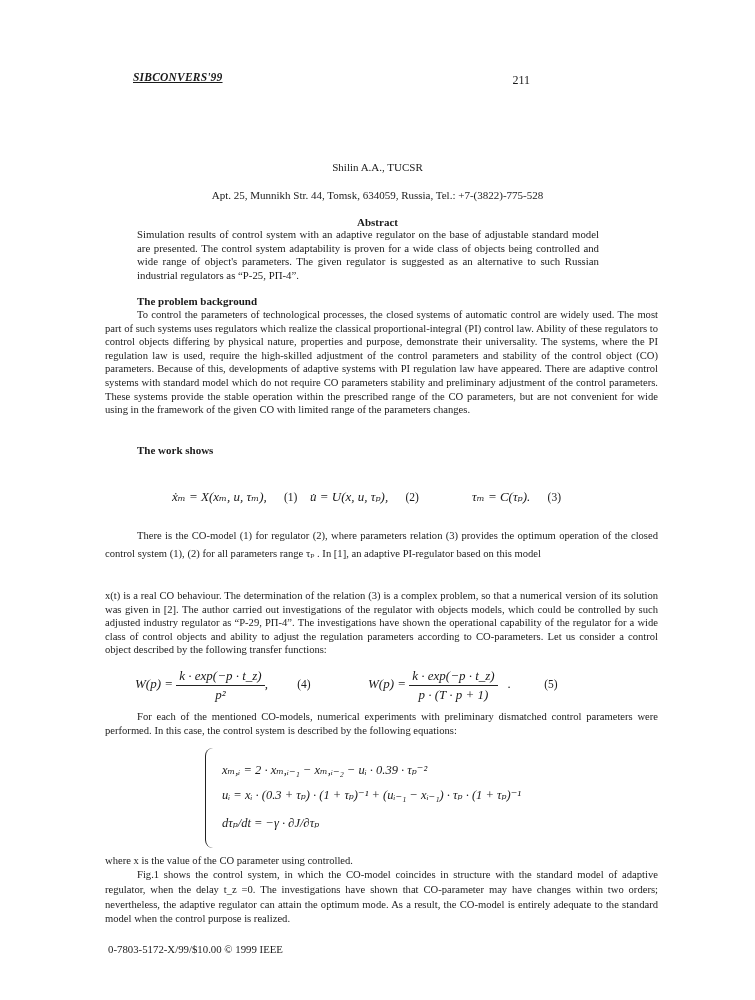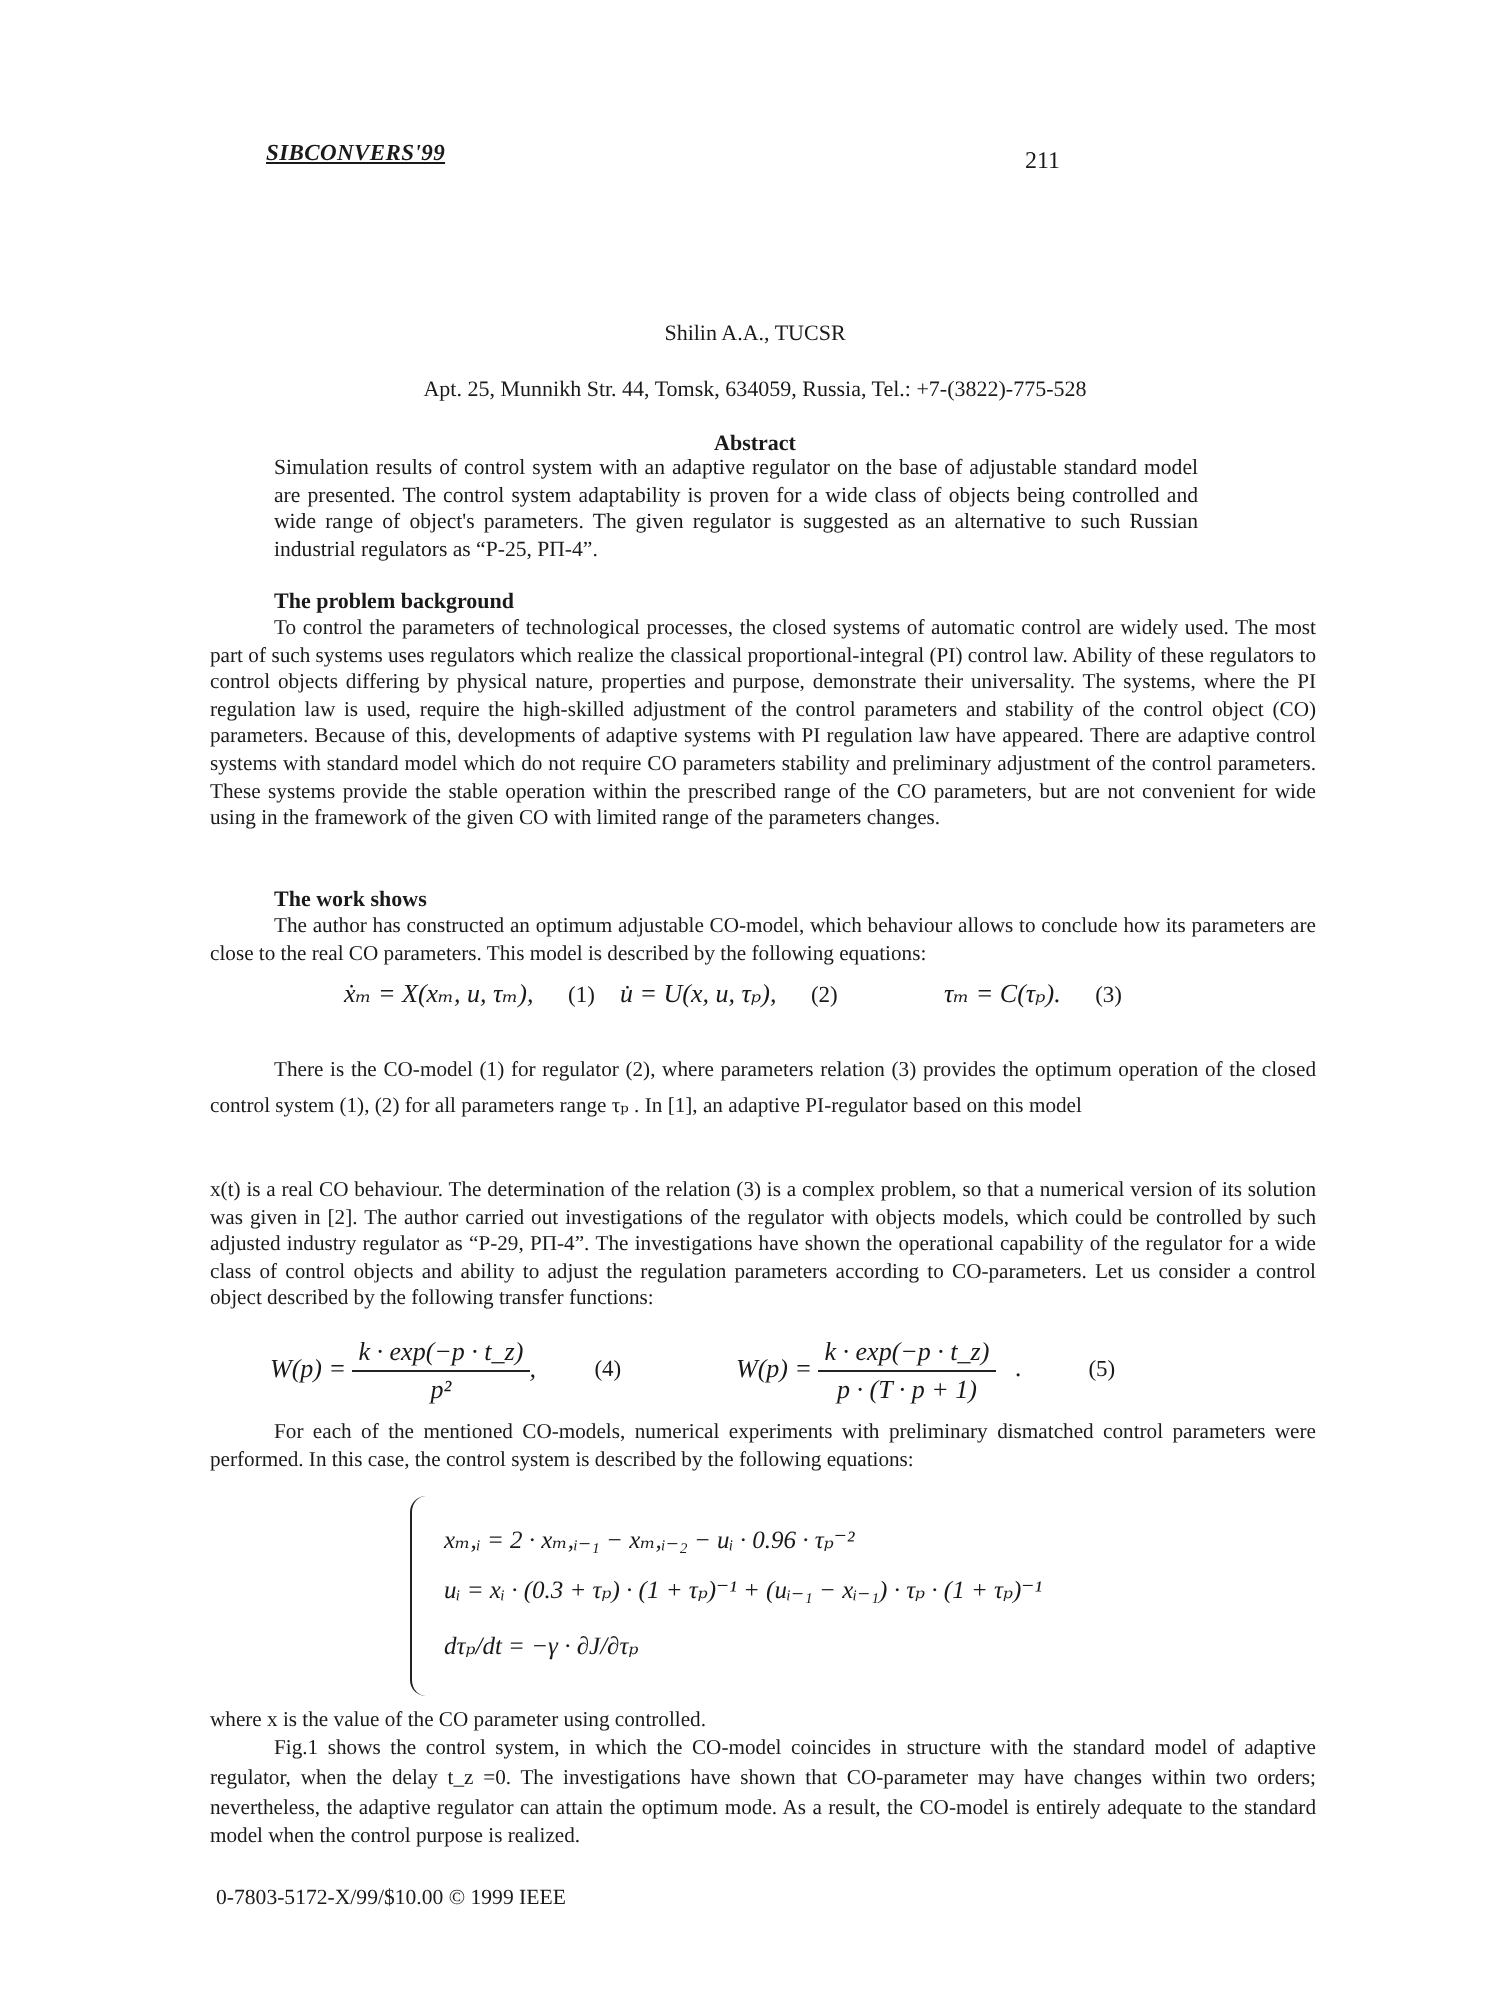--- a/index.html
+++ b/index.html
@@ -55,21 +55,20 @@
   <div class="abs author">Shilin A.A., TUCSR</div>
   <div class="abs address">Apt. 25, Munnikh Str. 44, Tomsk, 634059, Russia, Tel.: +7-(3822)-775-528</div>
 
   <div class="abs abstract-head">Abstract</div>
   <div class="abs abstract-body">Simulation results of control system with an adaptive regulator on the base of adjustable standard model are presented. The control system adaptability is proven for a wide class of objects being controlled and wide range of object's parameters. The given regulator is suggested as an alternative to such Russian industrial regulators as “P-25, PП-4”.</div>
 
   <div class="abs sec-head" style="top:295px;">The problem background</div>
   <div class="abs body-text indent" style="top:308px;">To control the parameters of technological processes, the closed systems of automatic control are widely used. The most part of such systems uses regulators which realize the classical proportional-integral (PI) control law. Ability of these regulators to control objects differing by physical nature, properties and purpose, demonstrate their universality. The systems, where the PI regulation law is used, require the high-skilled adjustment of the control parameters and stability of the control object (CO) parameters. Because of this, developments of adaptive systems with PI regulation law have appeared. There are adaptive control systems with standard model which do not require CO parameters stability and preliminary adjustment of the control parameters. These systems provide the stable operation within the prescribed range of the CO parameters, but are not convenient for wide using in the framework of the given CO with limited range of the parameters changes.</div>
 
   <div class="abs sec-head" style="top:444px;">The work shows</div>
-  <div class="abs body-text indent" style="top:457px;">The author has constructed an optimum adjustable CO-model, which behaviour allows to conclude how its parameters are close to the real CO parameters. This model is described by the following equations:</div>
 
   <div class="abs eq-row" style="left:172px; top:489px;">
     <span>ẋₘ = X(xₘ, u, τₘ),</span>
     <span class="eq-num" style="margin-left:14px;">(1)</span>
   </div>
   <div class="abs eq-row" style="left:310px; top:489px;">
     <span>u̇ = U(x, u, τₚ),</span>
     <span class="eq-num" style="margin-left:14px;">(2)</span>
   </div>
   <div class="abs eq-row" style="left:472px; top:489px;">
@@ -95,21 +94,21 @@
     <span class="frac">
       <span class="num">k · exp(−p · t_z)</span>
       <span class="den">p · (T · p + 1)</span>
     </span><span style="margin-left:10px;">.</span>
     <span class="eq-num" style="margin-left:30px;">(5)</span>
   </div>
 
   <div class="abs body-text indent" style="top:710px;">For each of the mentioned CO-models, numerical experiments with preliminary dismatched control parameters were performed. In this case, the control system is described by the following equations:</div>
 
   <div class="abs brace"></div>
-  <div class="abs sys-line" style="left:222px; top:762px;">xₘ,ᵢ = 2 · xₘ,ᵢ₋₁ − xₘ,ᵢ₋₂ − uᵢ · 0.96 · τₚ⁻²</div>
+  <div class="abs sys-line" style="left:222px; top:762px;">xₘ,ᵢ = 2 · xₘ,ᵢ₋₁ − xₘ,ᵢ₋₂ − uᵢ · 0.39 · τₚ⁻²</div>
   <div class="abs sys-line" style="left:222px; top:787px;">uᵢ = xᵢ · (0.3 + τₚ) · (1 + τₚ)⁻¹ + (uᵢ₋₁ − xᵢ₋₁) · τₚ · (1 + τₚ)⁻¹</div>
   <div class="abs sys-line" style="left:222px; top:815px;">dτₚ/dt = −γ · ∂J/∂τₚ</div>
 
   <div class="abs body-text" style="top:854px;">where x is the value of the CO parameter using controlled.</div>
   <div class="abs body-text indent" style="top:868px; line-height:14.8px;">Fig.1 shows the control system, in which the CO-model coincides in structure with the standard model of adaptive regulator, when the delay t_z =0. The investigations have shown that CO-parameter may have changes within two orders; nevertheless, the adaptive regulator can attain the optimum mode. As a result, the CO-model is entirely adequate to the standard model when the control purpose is realized.</div>
 
   <div class="abs footer-id">0-7803-5172-X/99/$10.00 © 1999 IEEE</div>
 </div>
 
 </body></html>

